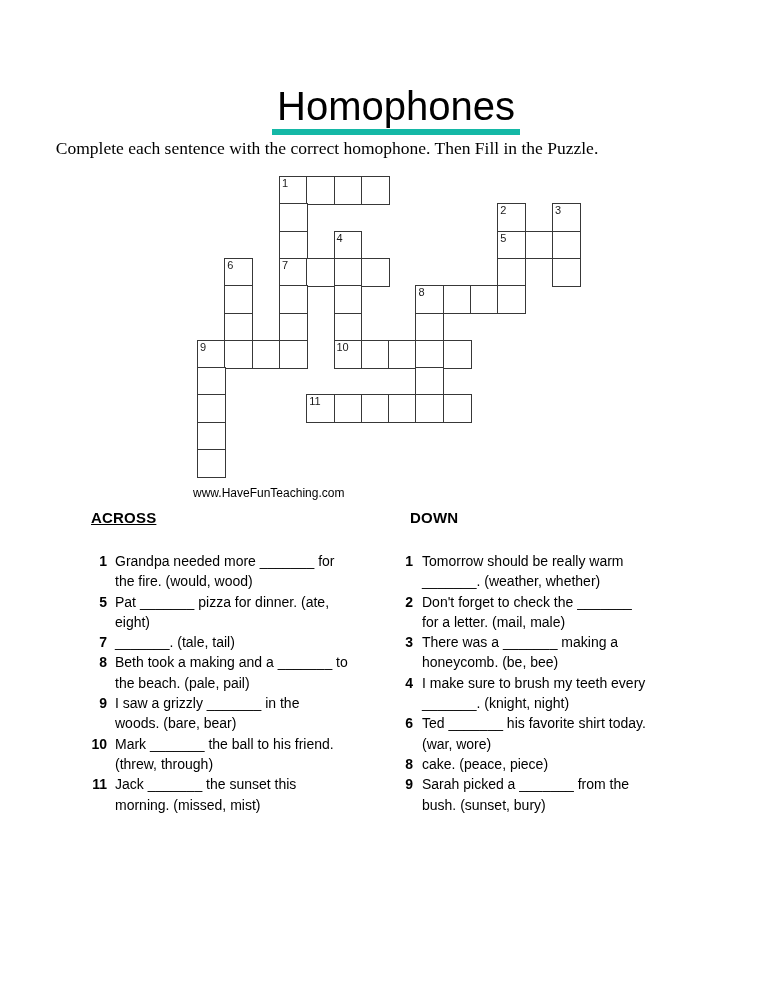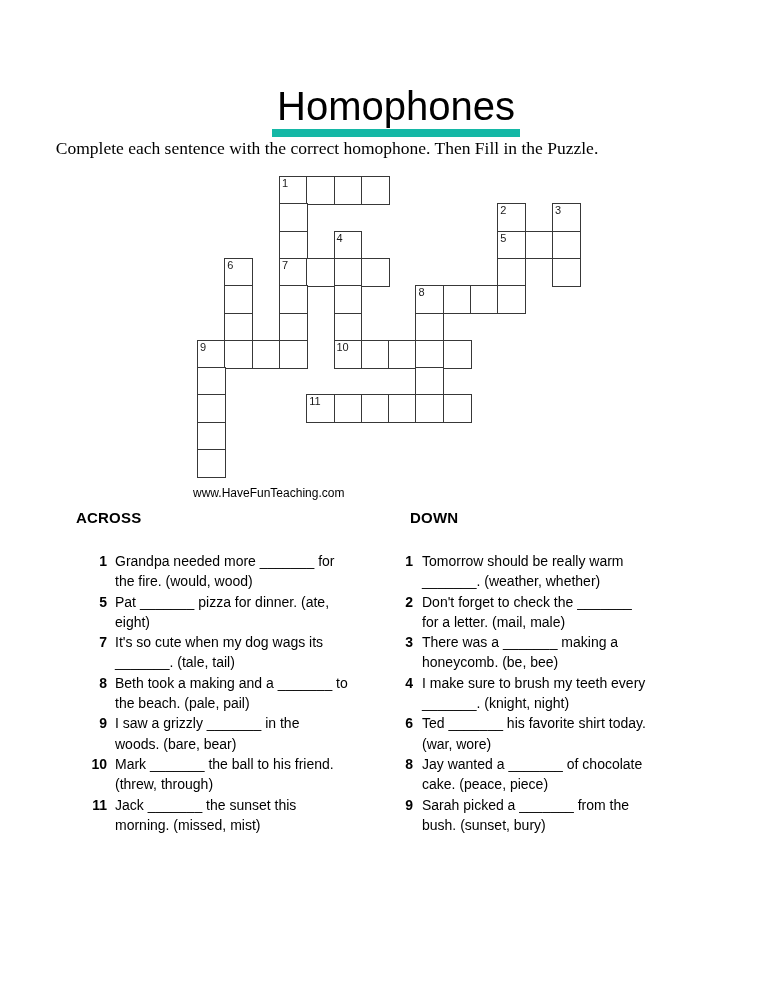--- a/index.html
+++ b/index.html
@@ -16,21 +16,21 @@
     position: absolute;
     top: 84px;
     left: 0;
     width: 772px;
     text-align: center;
   }
   .title {
     display: inline-block;
     font-size: 40px;
     line-height: 1.1;
-    border-bottom: 8px solid #14b8a6;
+    border-bottom: 6px solid #14b8a6;
     padding: 0 5px 1px 5px;
     margin-left: 20px;
   }
   .subtitle {
     position: absolute;
     top: 138px;
     left: 0;
     width: 654px;
     text-align: center;
     font-family: "Liberation Serif", serif;
@@ -65,21 +65,21 @@
     top: 486px;
     font-size: 12px;
   }
   .heading {
     position: absolute;
     top: 509px;
     font-size: 15px;
     font-weight: bold;
     letter-spacing: 0.2px;
   }
-  .heading.across { left: 76px; }
+  .heading.across { left: 91px; text-decoration: underline; }
   .heading.down  { left: 410px; }
   .clues {
     position: absolute;
     top: 551px;
     font-size: 14px;
     line-height: 20.3px;
   }
   .clues.across { left: 85px; }
   .clues.down  { left: 399px; }
   .clue { display: flex; }
@@ -194,21 +194,20 @@
       <div class="clue">
         <div class="num">5</div>
         <div class="text">
           <div>Pat _______ pizza for dinner. (ate,</div>
           <div>eight)</div>
         </div>
       </div>
       <div class="clue">
         <div class="num">7</div>
         <div class="text">
-          <div>It's so cute when my dog wags its</div>
           <div>_______. (tale, tail)</div>
         </div>
       </div>
       <div class="clue">
         <div class="num">8</div>
         <div class="text">
           <div>Beth took a making and a _______ to</div>
           <div>the beach. (pale, pail)</div>
         </div>
       </div>
@@ -266,21 +265,20 @@
       <div class="clue">
         <div class="num">6</div>
         <div class="text">
           <div>Ted _______ his favorite shirt today.</div>
           <div>(war, wore)</div>
         </div>
       </div>
       <div class="clue">
         <div class="num">8</div>
         <div class="text">
-          <div>Jay wanted a _______ of chocolate</div>
           <div>cake. (peace, piece)</div>
         </div>
       </div>
       <div class="clue">
         <div class="num">9</div>
         <div class="text">
           <div>Sarah picked a _______ from the</div>
           <div>bush. (sunset, bury)</div>
         </div>
       </div>

